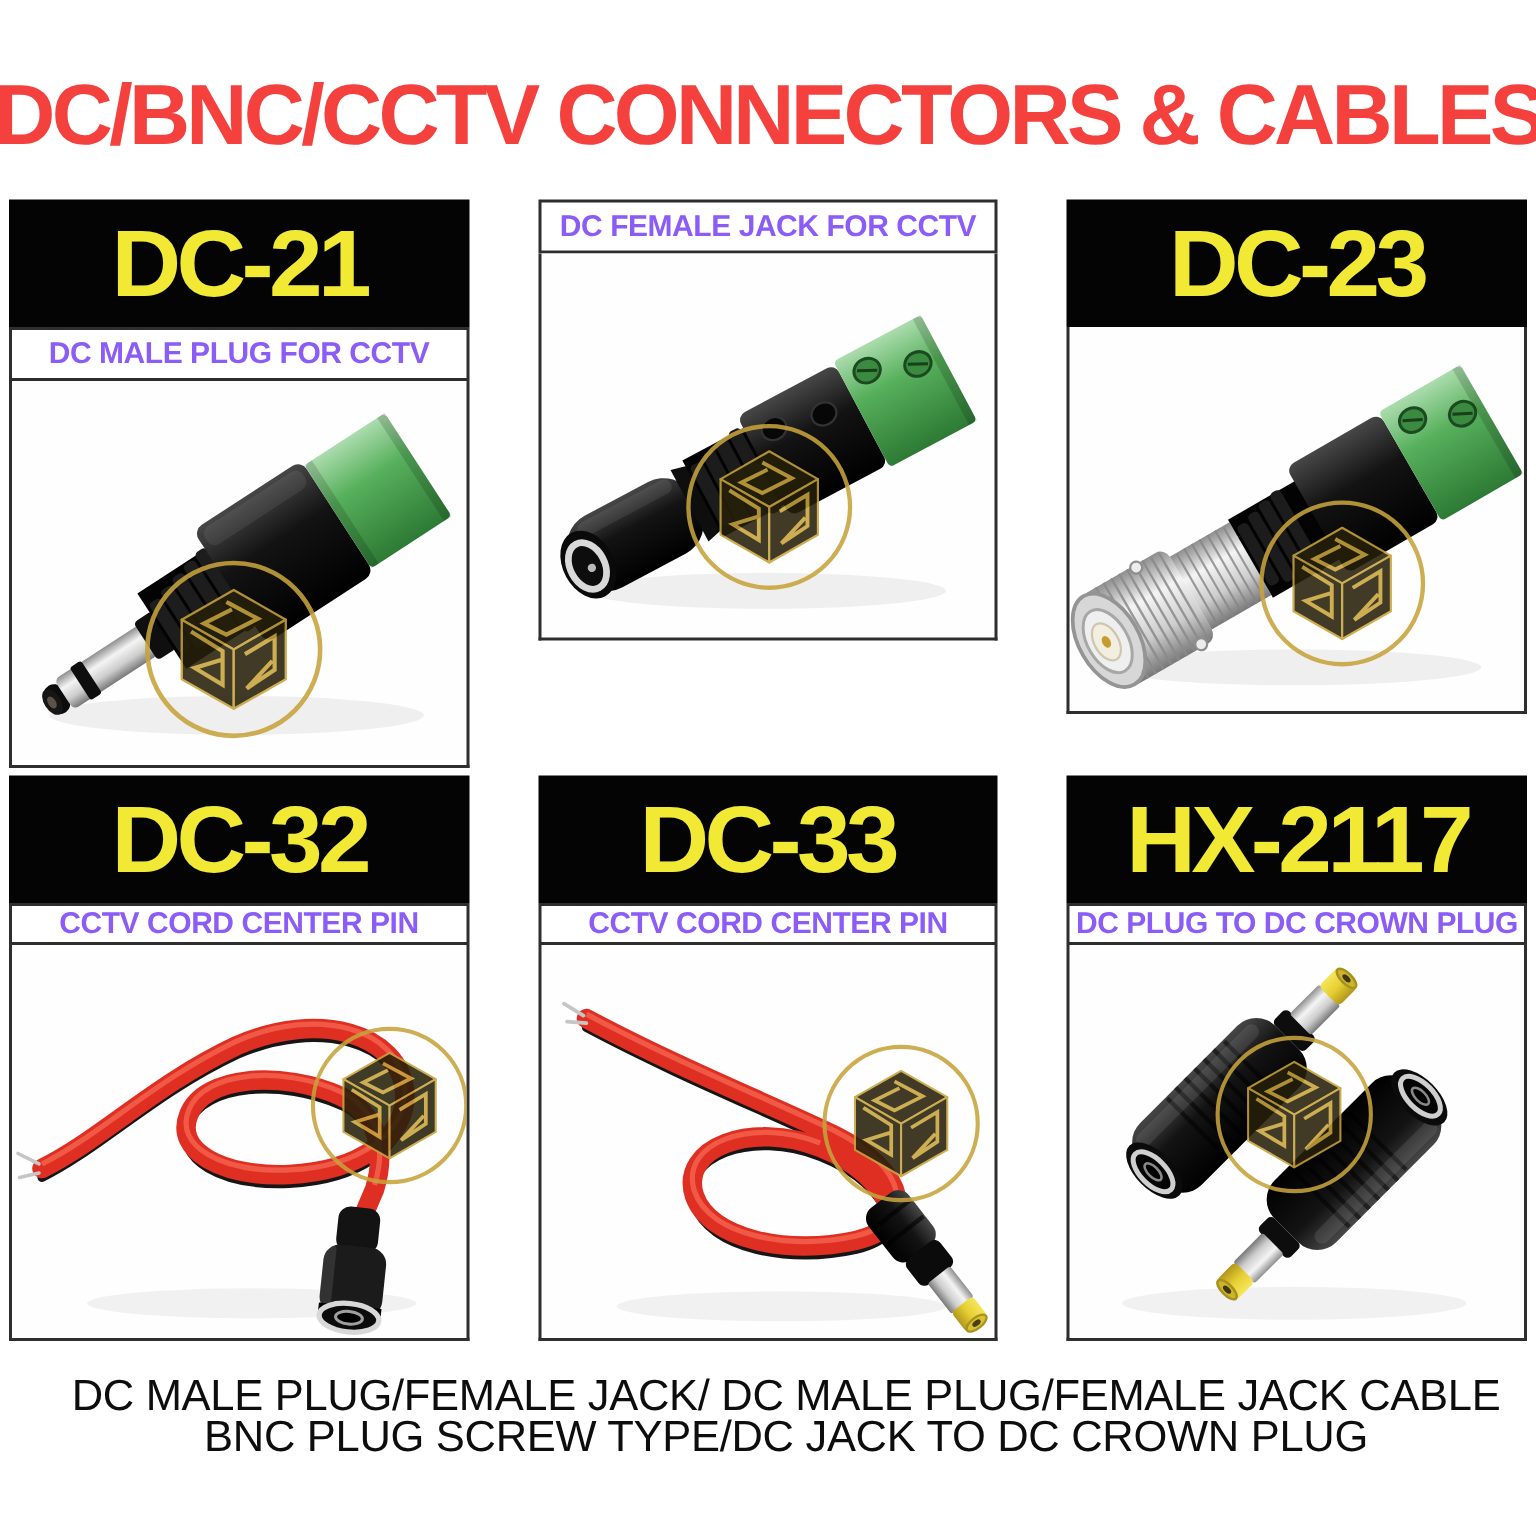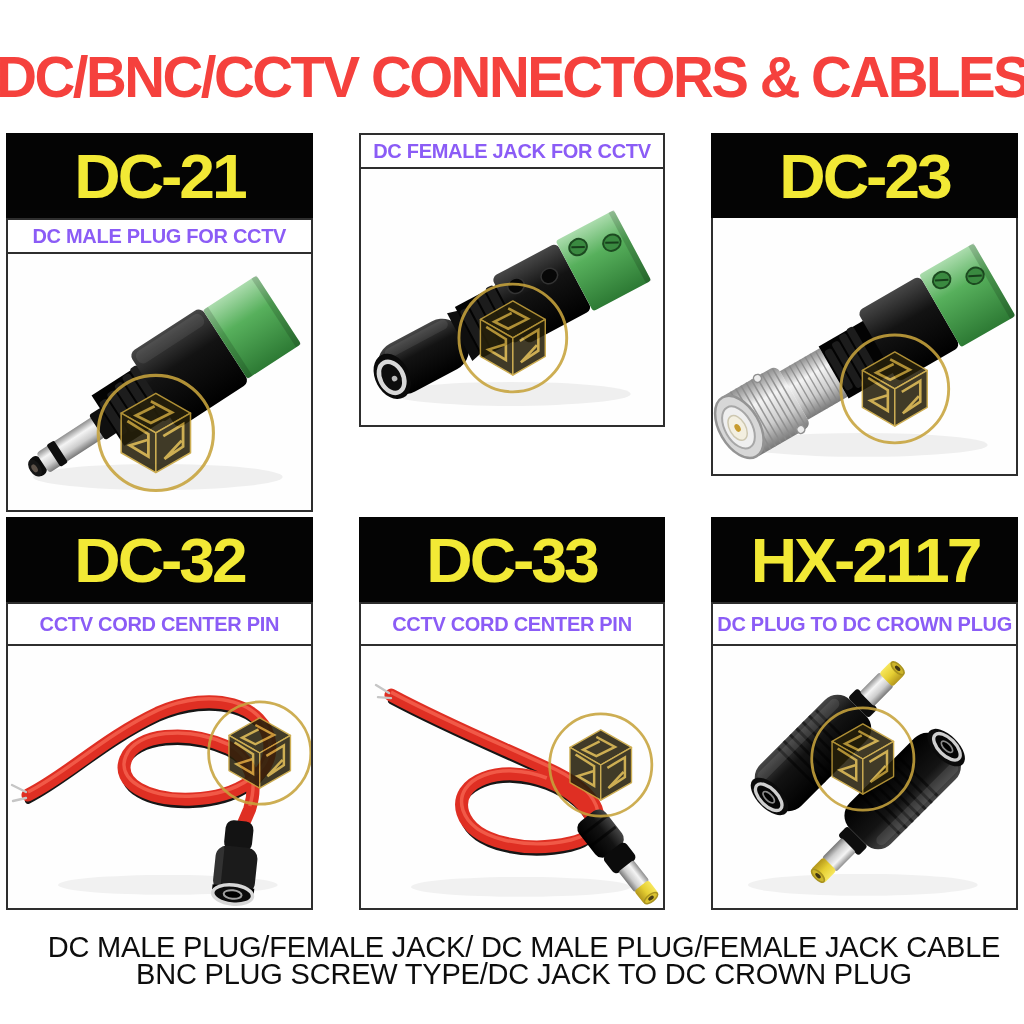--- a/index.html
+++ b/index.html
@@ -32,21 +32,21 @@
   .plabel {
     height:36px; background:#ffffff; border:2px solid #2e2e2e;
     display:flex; align-items:center; justify-content:center;
     font-weight:bold; font-size:20px; color:#8b5cf6; letter-spacing:-0.3px;
     white-space:nowrap;
   }
   .photo {
     height:258px; background:#fefefe; border:2px solid #2e2e2e; border-top:none;
     position:relative; overflow:hidden;
   }
-  .card:nth-child(n+4) .plabel { height:44px; }
+  .card:nth-child(n+4) .plabel { height:28px; }
   .card:nth-child(n+4) .photo  { height:264px; }
   .photo svg { display:block; width:100%; height:100%; }
   .footer {
     margin-top:24px; text-align:center; color:#0d0d0d;
     font-size:29px; line-height:27px; letter-spacing:-0.2px;padding-left:24px;
   }
   .defs-holder { position:absolute; width:0; height:0; overflow:hidden; }
 </style>
 </head>
 <body>

